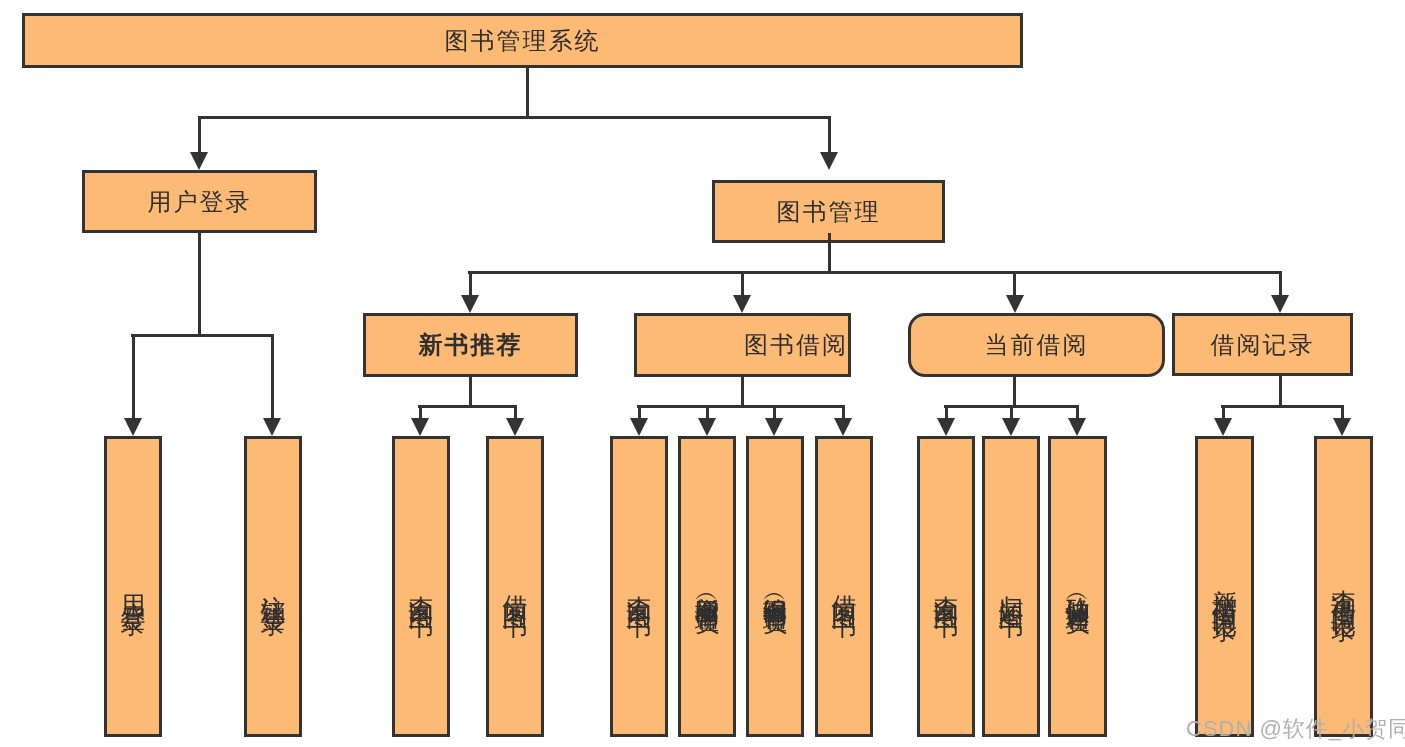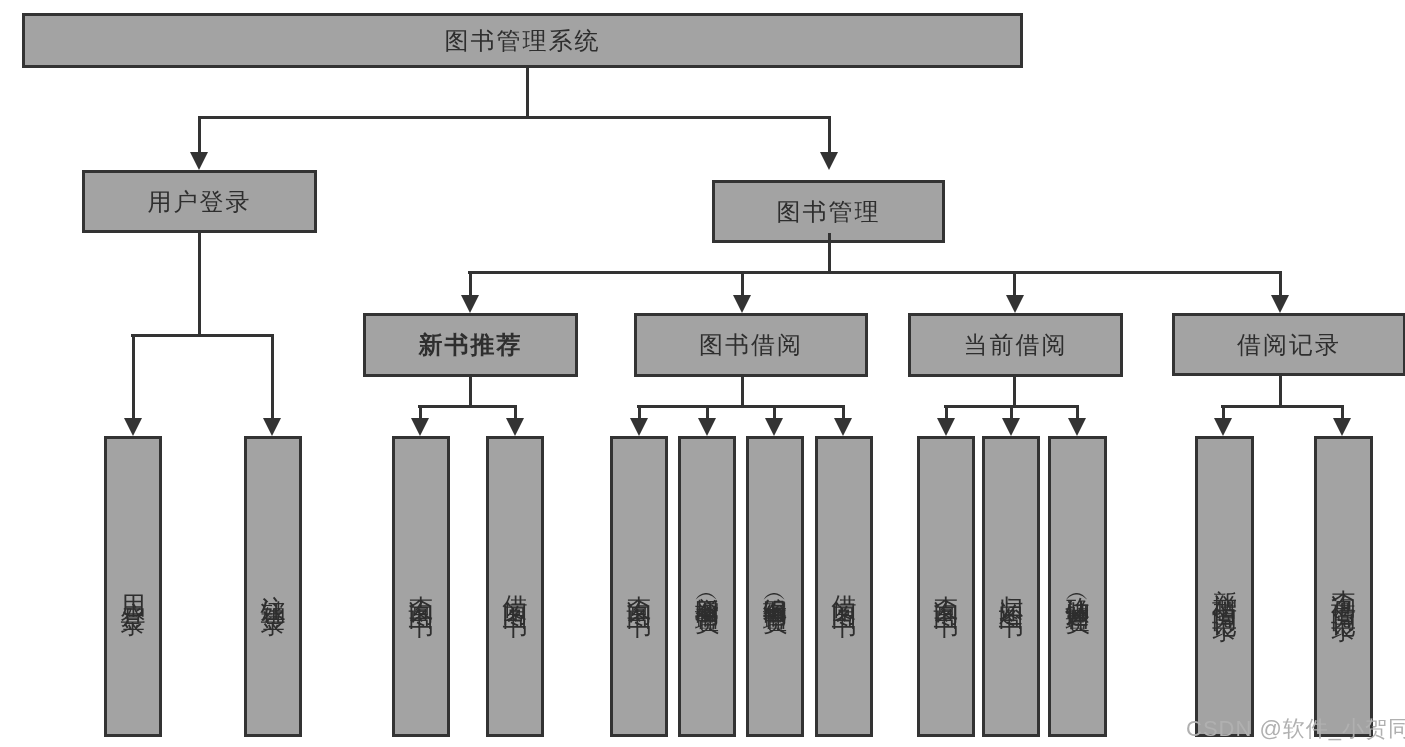--- a/index.html
+++ b/index.html
@@ -14,21 +14,21 @@
     width:1405px;height:747px;
     background:var(--background);
     font-family:"Liberation Sans","DejaVu Sans",sans-serif;
     overflow:hidden;
     color:var(--text);
   }
   .box{
     position:absolute;
     box-sizing:border-box;
     border:3px solid var(--line);
-    background:#a3a3a3;
+    background:#fdba74;
     display:flex;align-items:center;justify-content:center;
     text-align:center;
   }
   .h-box{font-size:24px;letter-spacing:2px;line-height:1;}
   .leaf{
     writing-mode:vertical-rl;
     text-orientation:mixed;
     font-size:25px;
     letter-spacing:6px;
     line-height:1;
@@ -88,27 +88,27 @@
   <div class="vline" style="left:741px;top:271px;height:26px;"></div>
   <div class="arrowhead" style="left:733px;top:295px;"></div>
   <div class="vline" style="left:1013px;top:271px;height:26px;"></div>
   <div class="arrowhead" style="left:1006px;top:295px;"></div>
   <div class="vline" style="left:1279px;top:271px;height:26px;"></div>
   <div class="arrowhead" style="left:1271px;top:295px;"></div>
 
   <div class="box h-box" style="left:363px;top:313px;width:215px;height:64px;font-weight:bold;">
     <span>新书推荐</span>
   </div>
-  <div class="box h-box" style="left:634px;top:313px;width:234px;height:64px;">
+  <div class="box h-box" style="left:634px;top:313px;width:217px;height:64px;justify-content:flex-end;">
     <span>图书借阅</span>
   </div>
-  <div class="box h-box" style="left:908px;top:313px;width:215px;height:64px;">
+  <div class="box h-box" style="left:908px;top:313px;width:257px;height:64px;border-radius:17px;">
     <span>当前借阅</span>
   </div>
-  <div class="box h-box" style="left:1172px;top:313px;width:234px;height:63px;justify-content:center;">
+  <div class="box h-box" style="left:1172px;top:313px;width:181px;height:63px;justify-content:center;">
     <span>借阅记录</span>
   </div>
 
   <div class="vline" style="left:469px;top:377px;height:31px;"></div>
   <div class="hline" style="left:418px;top:405px;width:98px;"></div>
   <div class="vline" style="left:419px;top:405px;height:15px;"></div>
   <div class="arrowhead" style="left:411px;top:418px;"></div>
   <div class="vline" style="left:514px;top:405px;height:15px;"></div>
   <div class="arrowhead" style="left:506px;top:418px;"></div>
 

